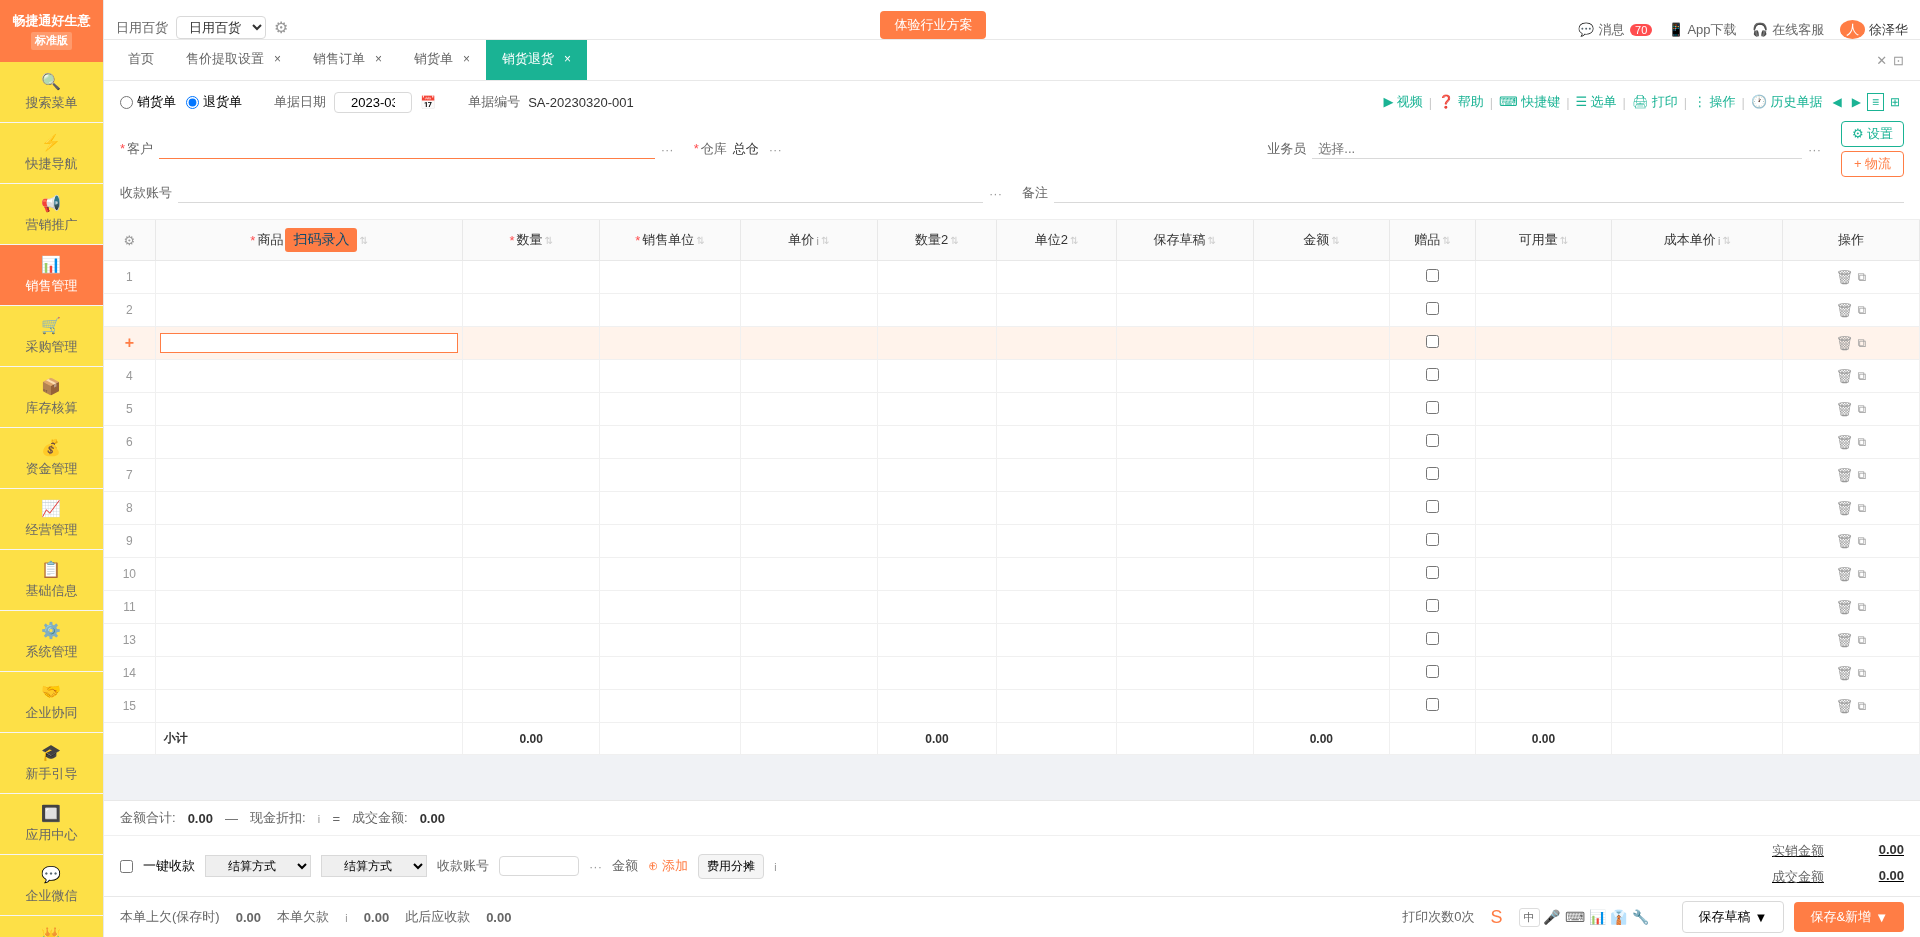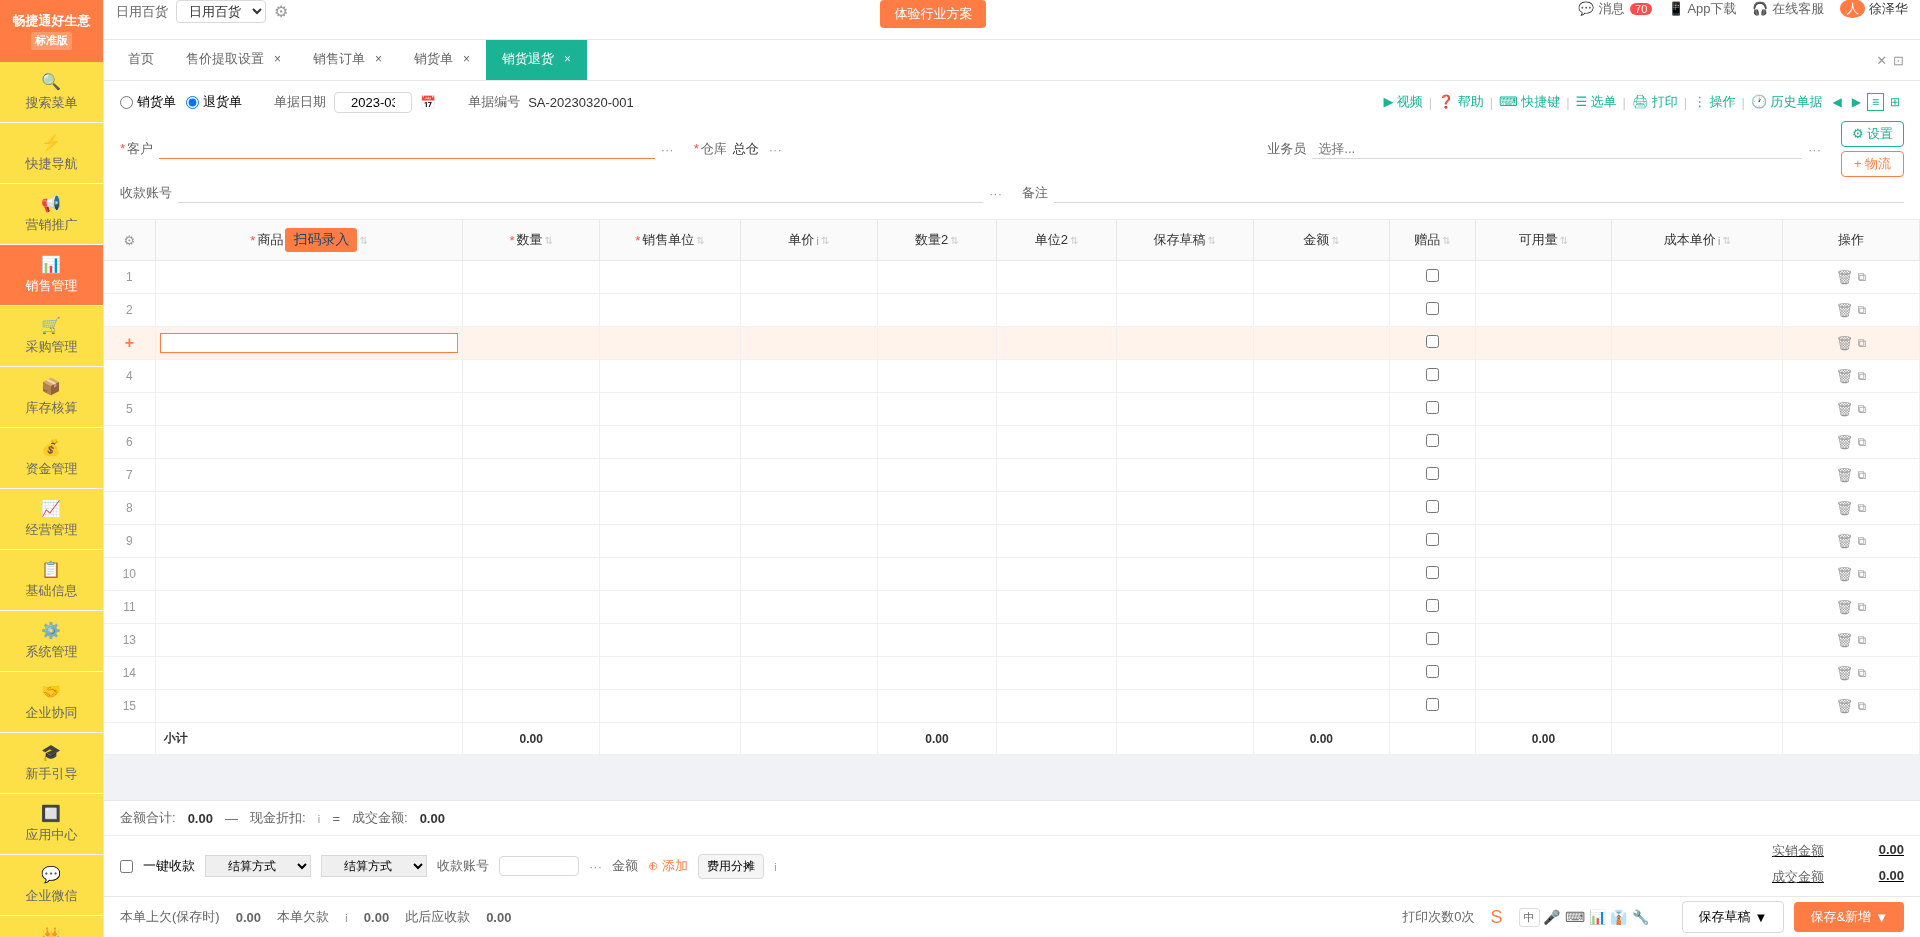--- a/index.html
+++ b/index.html
@@ -10,21 +10,21 @@
     .sidebar-logo { background: #ff7d45; padding: 12px 8px; text-align: center; color: white; font-weight: bold; font-size: 12px; line-height: 1.4; }
     .sidebar-logo .logo-sub { font-size: 11px; background: #ff9a6c; padding: 1px 4px; border-radius: 2px; margin-top: 2px; display: inline-block; }
     .sidebar-item { display: flex; flex-direction: column; align-items: center; padding: 10px 4px; cursor: pointer; color: #666; font-size: 12px; border-bottom: 1px solid #f5f5f5; }
     .sidebar-item.active { background: #ff7d45; color: white; }
     .sidebar-item .icon { font-size: 16px; margin-bottom: 3px; }
     
     
     .main { flex: 1; display: flex; flex-direction: column; overflow: hidden; }
     
     
-    .top-nav { background: #fff; height: 40px; display: flex; align-items: flex-start; justify-content: space-between; padding: 0 12px; border-bottom: 1px solid #e8e8e8; }
+    .top-nav { background: #fff; height: 40px; display: flex; align-items: flex-end; justify-content: space-between; padding: 0 12px; border-bottom: 1px solid #e8e8e8; }
     .top-nav-left { display: flex; align-items: center; gap: 8px; }
     .top-nav-title { color: #666; font-size: 13px; }
     .top-nav-select { border: 1px solid #d9d9d9; border-radius: 4px; padding: 2px 8px; color: #333; font-size: 13px; background: white; }
     .top-nav-gear { color: #999; cursor: pointer; font-size: 16px; }
     .top-nav-btn { background: #ff7d45; color: white; border: none; border-radius: 4px; padding: 5px 14px; cursor: pointer; font-size: 13px; }
     .top-nav-right { display: flex; align-items: center; gap: 16px; color: #666; font-size: 13px; }
     .badge { background: #ff4d4f; color: white; border-radius: 10px; padding: 0 5px; font-size: 11px; margin-left: 2px; }
     .user-name { color: #333; }
     
     

